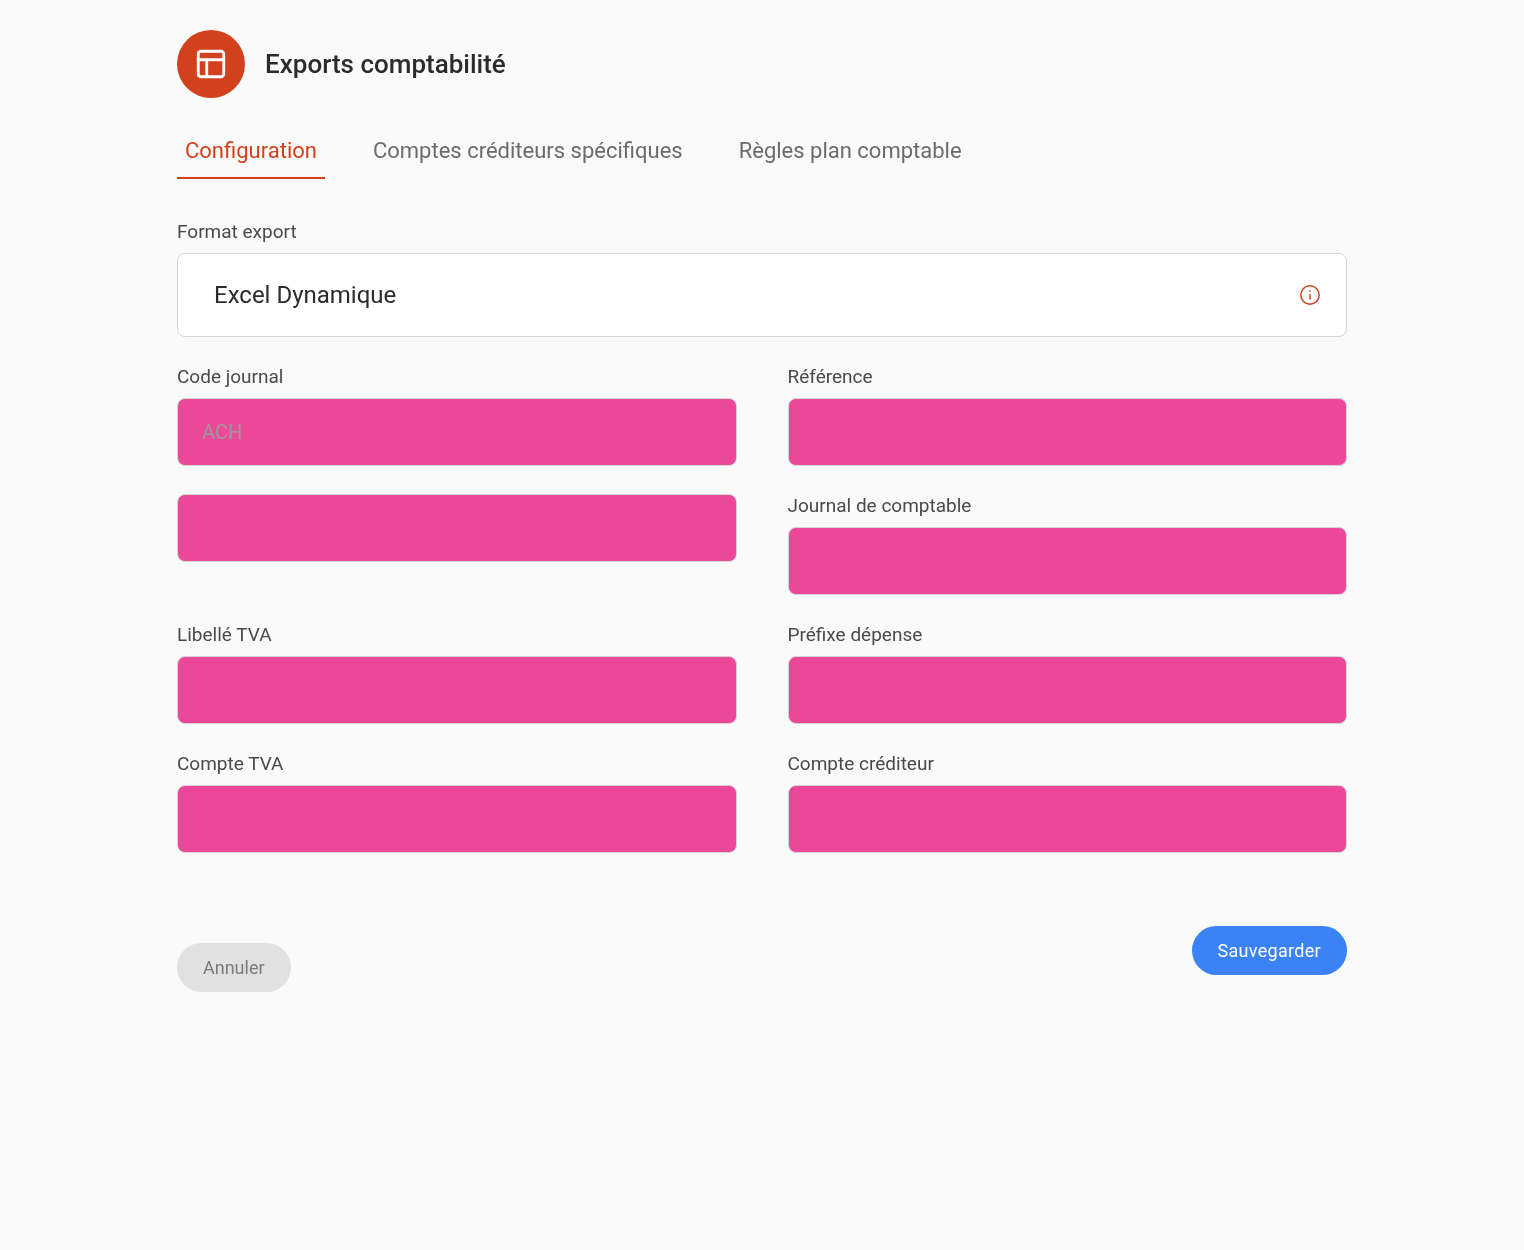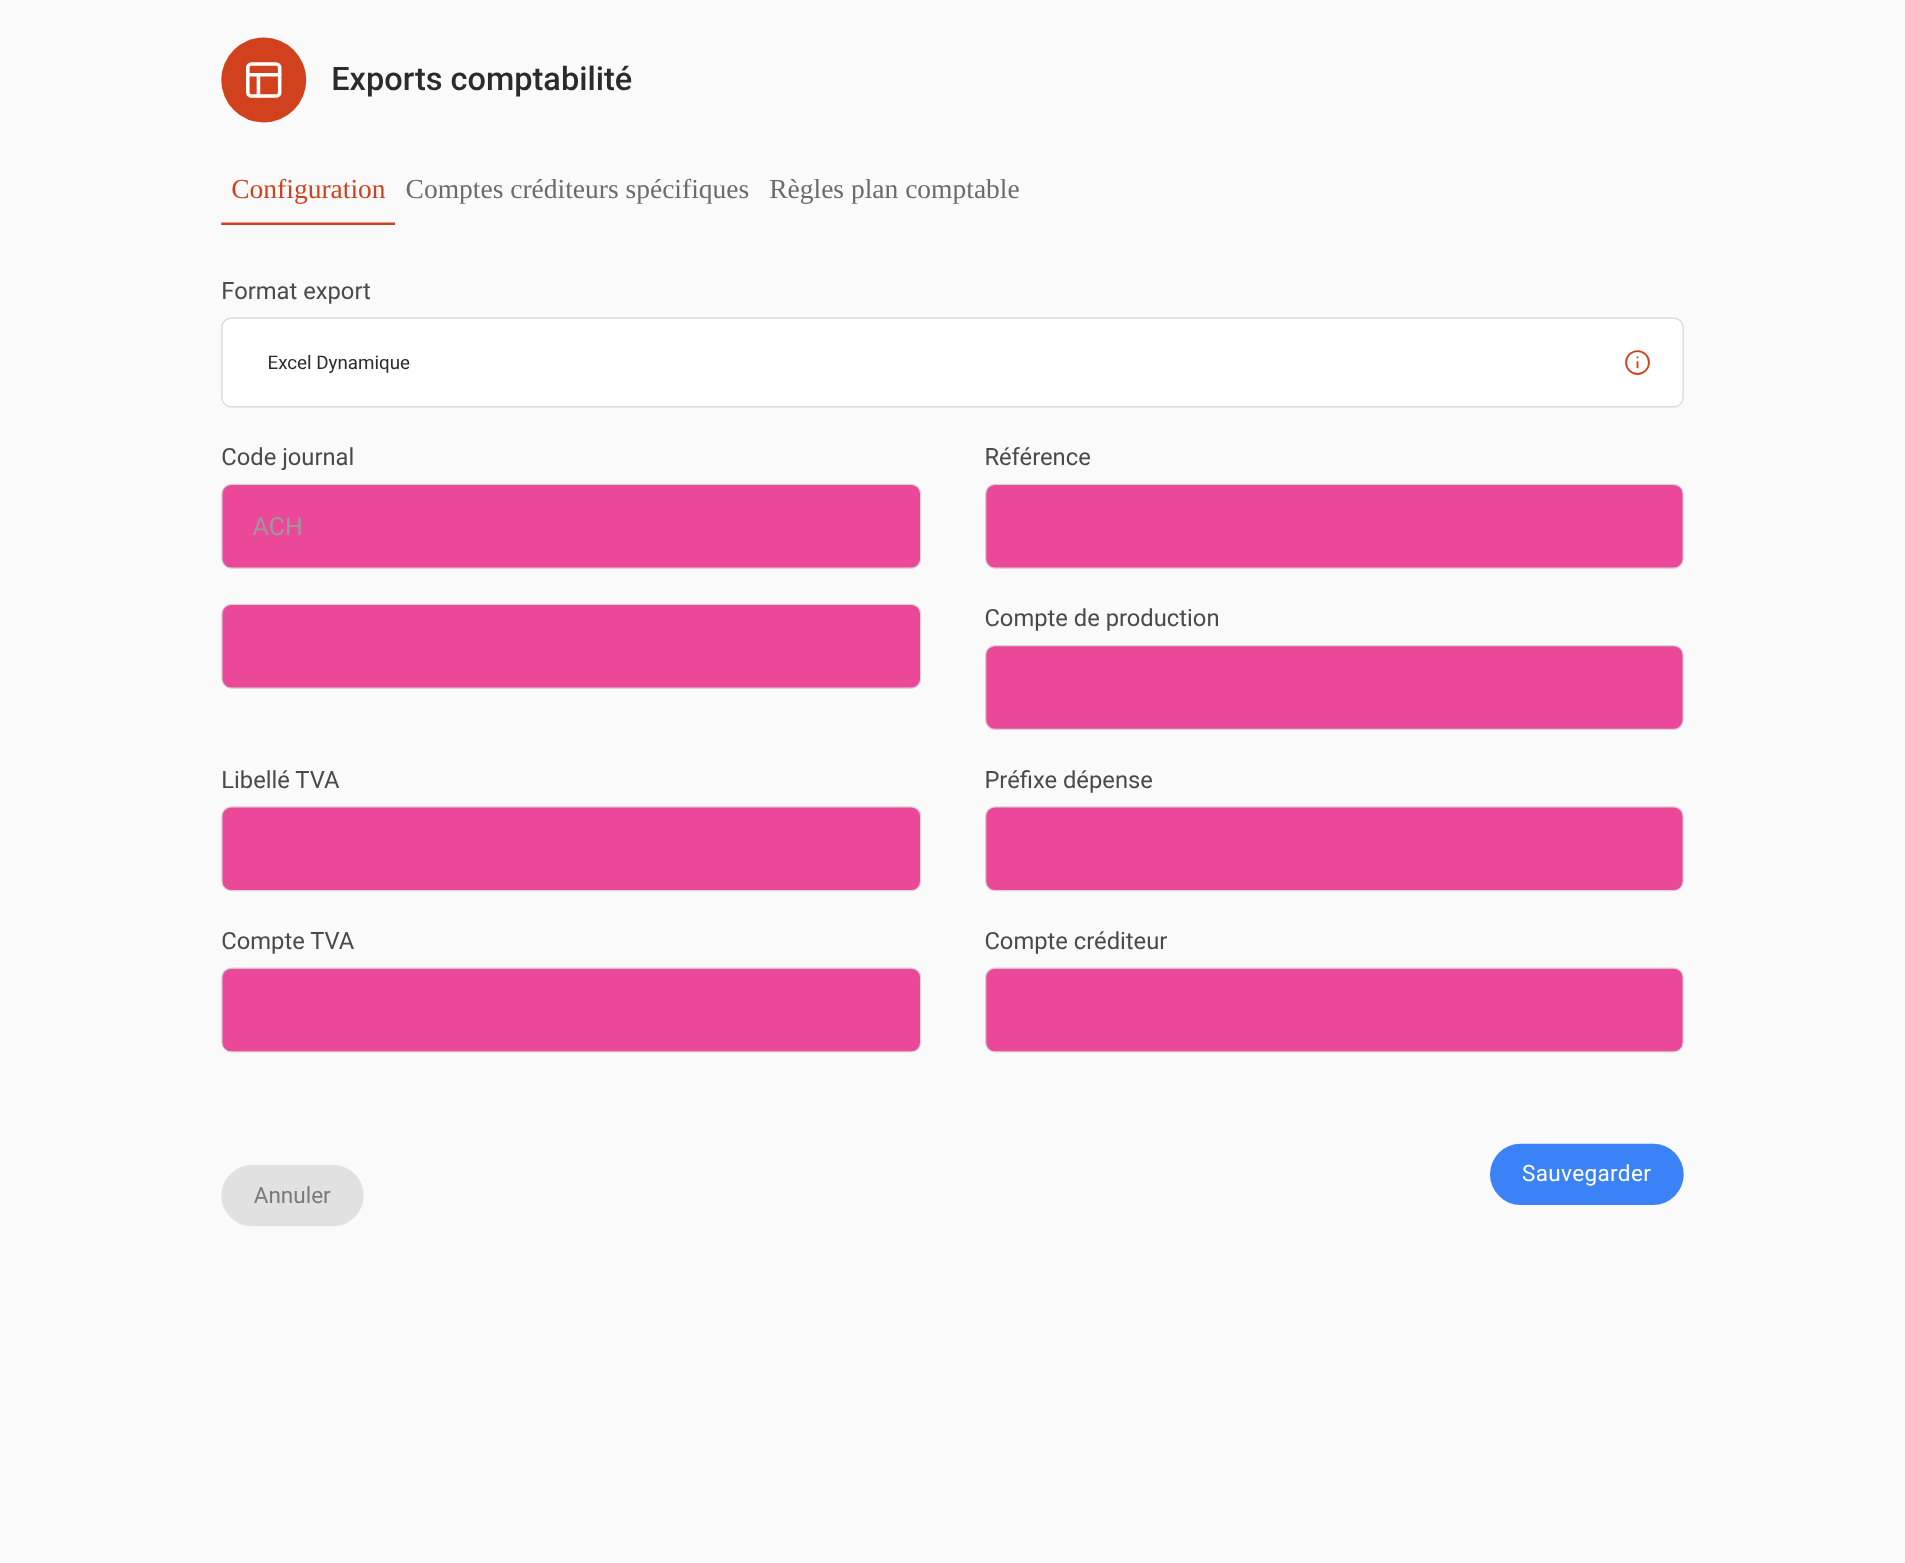--- a/index.html
+++ b/index.html
@@ -39,23 +39,23 @@
       width: 34px;
       height: 34px;
     }
     .header-title {
       font-size: 26px;
       font-weight: 500;
       color: #2b2b2b;
     }
     .tabs {
       display: flex;
+      gap: 40px;
       border-bottom: 1px solid transparent;
       margin-bottom: 40px;
-      font-family: Liberation Serif, serif;
     }
     .tab {
       font-size: 22px;
       color: #6b6b6b;
       padding: 10px 8px 14px 8px;
       cursor: pointer;
       border-bottom: 2px solid transparent;
     }
     .tab.active {
       color: #d1411e;
@@ -73,26 +73,26 @@
     }
     .field-label {
       font-size: 19px;
       color: #4a4a4a;
     }
     .select-wrapper {
       position: relative;
     }
     .select-field {
       width: 100%;
-      height: 72px;
+      height: 84px;
       border: 1px solid #d6d6d6;
       border-radius: 8px;
       background: #ffffff;
       padding: 0 60px 0 36px;
-      font-size: 15px;
+      font-size: 24px;
       color: #2b2b2b;
       display: flex;
       align-items: center;
       cursor: pointer;
     }
     .info-icon {
       position: absolute;
       right: 26px;
       top: 50%;
       transform: translateY(-50%);
@@ -199,21 +199,21 @@
         <label class="field-label">Référence</label>
         <input class="text-input" type="text" placeholder="" style="">
       </div>
     </div>
 
     <div class="grid-row">
       <div class="field">
         <input class="text-input" type="text" placeholder="" style="">
       </div>
       <div class="field">
-        <label class="field-label">Compte de production</label>
+        <label class="field-label">Journal de comptable</label>
         <input class="text-input" type="text" placeholder="" style="">
       </div>
     </div>
 
     <div class="grid-row">
       <div class="field">
         <label class="field-label">Libellé TVA</label>
         <input class="text-input" type="text" placeholder="" style="">
       </div>
       <div class="field">

